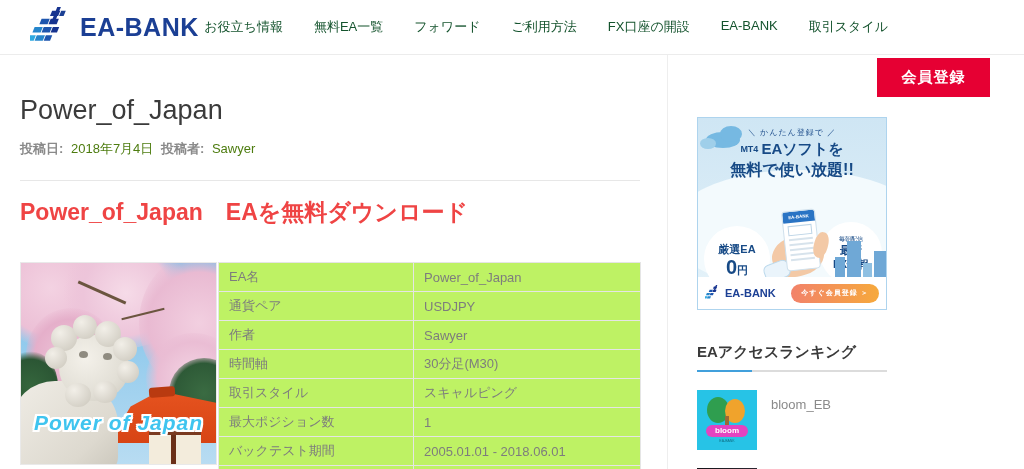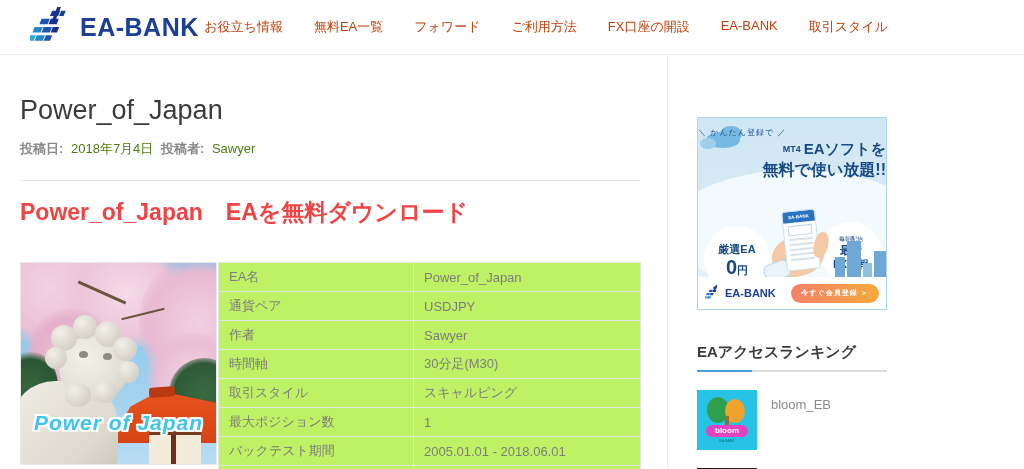--- a/index.html
+++ b/index.html
@@ -5,21 +5,21 @@
   * { box-sizing: border-box; margin: 0; padding: 0; }
   html,body { width:1024px; height:469px; overflow:hidden; background:#fff;
     font-family:"Liberation Sans","DejaVu Sans",sans-serif; }
 
   
   .header { height:55px; display:flex; align-items:center; background:#fff;
     border-bottom:1px solid #ececec; padding:0 34px 0 30px; }
   .logo { display:flex; align-items:center; gap:10px; cursor:pointer; }
   .logo-text { font-size:25px; font-weight:bold; color:#1b3f94; letter-spacing:0.5px; }
   .nav { margin-left:auto; margin-right:102px; display:flex; gap:31px; }
-  .nav-item { font-size:13px; color:#c2410c; cursor:pointer; white-space:nowrap; }
+  .nav-item { font-size:13px; color:#14532d; cursor:pointer; white-space:nowrap; }
 
   
   .content { display:flex; height:414px; }
   .main-col { width:668px; border-right:1px solid #eeeeee; padding:0 27px 0 20px; }
   .side-col { flex:1; position:relative; }
 
   
   .post-title { margin-top:40px; font-size:27px; font-weight:400; color:#3b3b3b; }
   .post-meta { margin-top:14px; font-size:13px; color:#8a8a8a; }
   .post-meta .meta-link { color:#4d7c0f; font-weight:normal; margin:0 4px; }
@@ -92,23 +92,23 @@
 
   .banner { position:absolute; left:29px; top:62px; width:190px; height:193px;
     border:1px solid #aed4ee; background:linear-gradient(180deg,#cfe6f4 0%,#d8ebf6 45%,#e8f4fa 100%);
     overflow:hidden; cursor:pointer; }
   .cloud { position:absolute; border-radius:50%; }
   .cloud-blue1 { left:8px; top:14px; width:34px; height:16px; background:#76b9e2; }
   .cloud-blue2 { left:22px; top:8px; width:22px; height:16px; background:#76b9e2; }
   .cloud-blue3 { left:2px; top:20px; width:16px; height:11px; background:#9fcfea; }
   .banner-wave { position:absolute; left:-30px; top:52px; width:260px; height:120px;
     background:#f3fafd; border-radius:50%; }
-  .banner-tag { position:absolute; top:9px; left:0; right:0; text-align:left;
+  .banner-tag { position:absolute; top:9px; left:0; right:0; text-align:center;
     font-size:8px; color:#1e4e8c; letter-spacing:1px; }
-  .banner-headline { position:absolute; top:22px; left:0; right:0; text-align:right;
+  .banner-headline { position:absolute; top:22px; left:0; right:0; text-align:center;
     color:#174a86; font-weight:bold; }
   .banner-headline .mt4 { font-size:9px; margin-right:3px; vertical-align:2px; }
   .banner-headline .hl1 { font-size:15px; }
   .banner-headline .hl2 { display:block; font-size:16px; margin-top:1px; }
   .bubble { position:absolute; background:#fff; border-radius:50%; text-align:center;
     color:#174a86; display:flex; flex-direction:column; align-items:center; justify-content:center; }
   .bubble-left { left:6px; top:108px; width:66px; height:66px; }
   .bubble-left .b-top { font-size:11px; font-weight:bold; }
   .bubble-left .b-zero { font-size:20px; font-weight:bold; line-height:1; }
   .bubble-left .b-zero .yen { font-size:11px; }
@@ -274,20 +274,21 @@
             <td class="label-cell">両建て／ナンピン／マーチン</td>
             <td>なし／なし／なし</td>
           </tr>
         </tbody>
       </table>
     </div>
   </main>
 
   <aside class="side-col">
 
+    <button class="register-btn">会員登録</button>
 
     <div class="banner">
       <div class="cloud cloud-blue1"></div>
       <div class="cloud cloud-blue2"></div>
       <div class="cloud cloud-blue3"></div>
       <div class="banner-wave"></div>
       <div class="banner-tag">＼ かんたん登録で ／</div>
       <div class="banner-headline">
         <span class="mt4">MT4</span><span class="hl1">EAソフトを</span>
         <span class="hl2">無料で使い放題!!</span>

